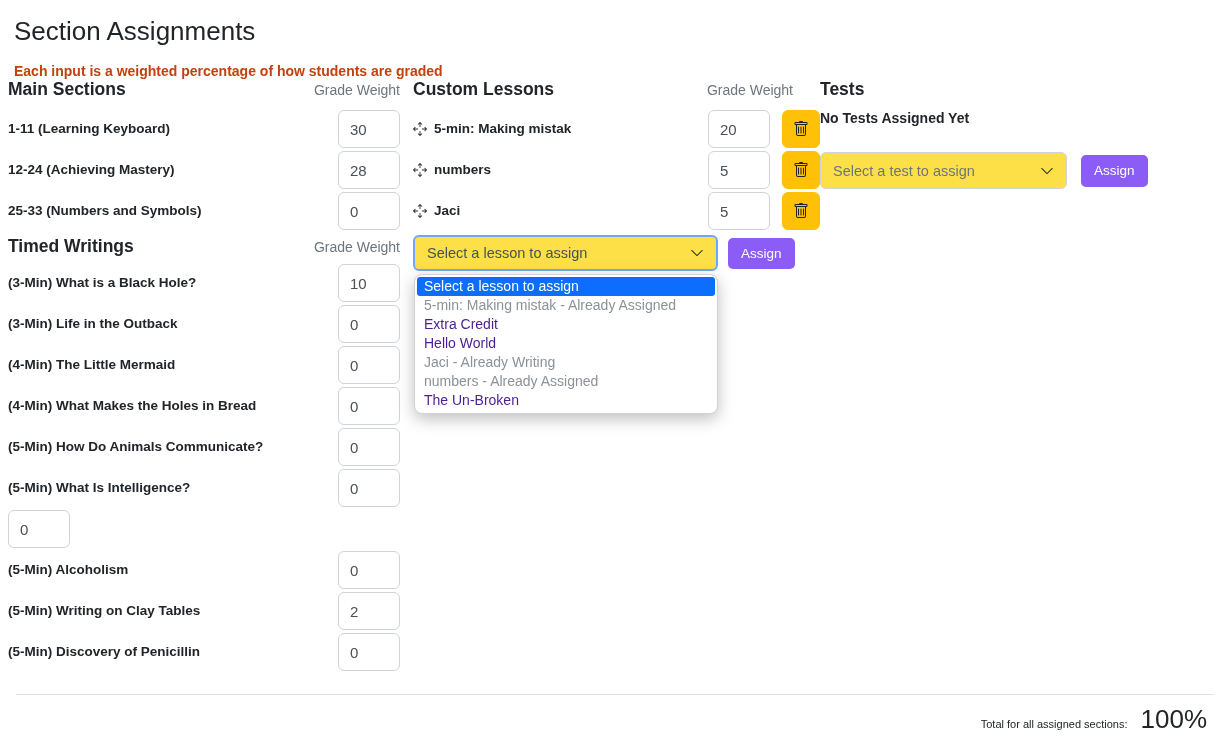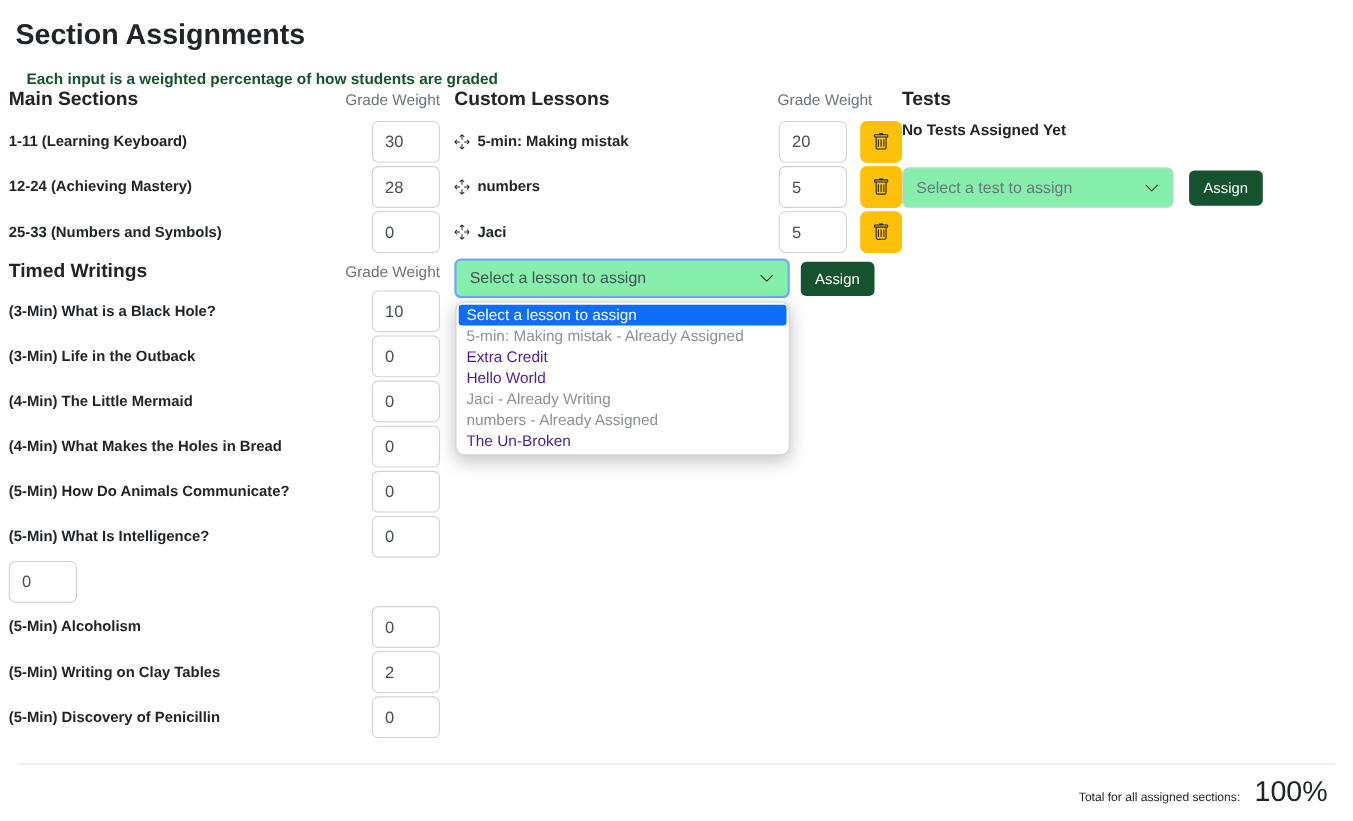--- a/index.html
+++ b/index.html
@@ -3,22 +3,22 @@
 <meta charset="utf-8">
 <style>
   * { box-sizing: border-box; }
   html, body { margin: 0; padding: 0; }
   body {
     width: 1230px; height: 746px; background: #fff; overflow: hidden;
     font-family: "Liberation Sans", sans-serif; color: #212529;
   }
   .container { padding: 14px 8px 0 8px; }
 
-  .page-title { font-size: 26px; font-weight: 700; margin: 2px 0 16px 6px; }
-  .page-subtitle { font-size: 14px; font-weight: 700; color: #14532d; margin: 8px 0 0 16px; }
+  .page-title { font-size: 26px; font-weight: 400; margin: 2px 0 16px 6px; }
+  .page-subtitle { font-size: 14px; font-weight: 700; color: #c2410c; margin: 8px 0 0 6px; }
 
   .columns { display: flex; align-items: flex-start; }
   .col1 { width: 392px; flex: none; }
   .col2 { width: 407px; flex: none; margin-left: 13px; position: relative; }
   .col3 { flex: 1; min-width: 0; }
 
   .heading-row { display: flex; align-items: baseline; height: 21px; margin-bottom: 10px; }
   .col-heading { font-size: 17.5px; font-weight: 700; }
   .grade-weight { margin-left: auto; font-size: 14px; font-weight: 400; color: #6c757d; }
   .col2 .grade-weight { padding-right: 27px; }
@@ -38,30 +38,30 @@
     flex: none; width: 38px; height: 38px; margin-left: 12px;
     background: #ffc107; border: 1px solid #ffc107; border-radius: 6px;
     display: inline-flex; align-items: center; justify-content: center;
     color: #212529; cursor: pointer; padding: 0;
   }
   .trash-btn svg { width: 16px; height: 16px; }
 
   .assign-row { display: flex; align-items: center; margin-top: 5px; }
   .select-box {
     width: 305px; height: 36px; border: 2px solid #6ea8fe; border-radius: 6px;
-    background: #86efac; display: flex; align-items: center; padding: 0 12px;
+    background: #fde047; display: flex; align-items: center; padding: 0 12px;
     font-size: 14.5px; color: #495057; cursor: pointer;
   }
   .select-box .chev { margin-left: auto; width: 14px; height: 14px; color: #212529; display: inline-flex; }
   .select-box .chev svg { width: 14px; height: 14px; }
   .col3 .select-box { width: 247px; height: 37px; border: 1px solid #ced4da; color: #6c757d; }
 
   .assign-btn {
     margin-left: 10px; height: 31px; padding: 0 13px; border: none; border-radius: 5px;
-    background: #14532d; color: #fff; font-size: 13.5px; font-family: "Liberation Sans", sans-serif;
+    background: #8b5cf6; color: #fff; font-size: 13.5px; font-family: "Liberation Sans", sans-serif;
     cursor: pointer;
   }
   .col3 .assign-btn { margin-left: 14px; height: 32px; }
 
   .dropdown-panel {
     position: absolute; left: 1px; top: 195px; width: 304px; z-index: 5;
     background: #fff; border: 1px solid #cfd3d8; border-radius: 8px;
     box-shadow: 0 5px 16px rgba(0,0,0,.25); padding: 2px 0 3px 0;
   }
   .opt { height: 19px; line-height: 19px; font-size: 14px; padding: 0 9px; white-space: nowrap;

